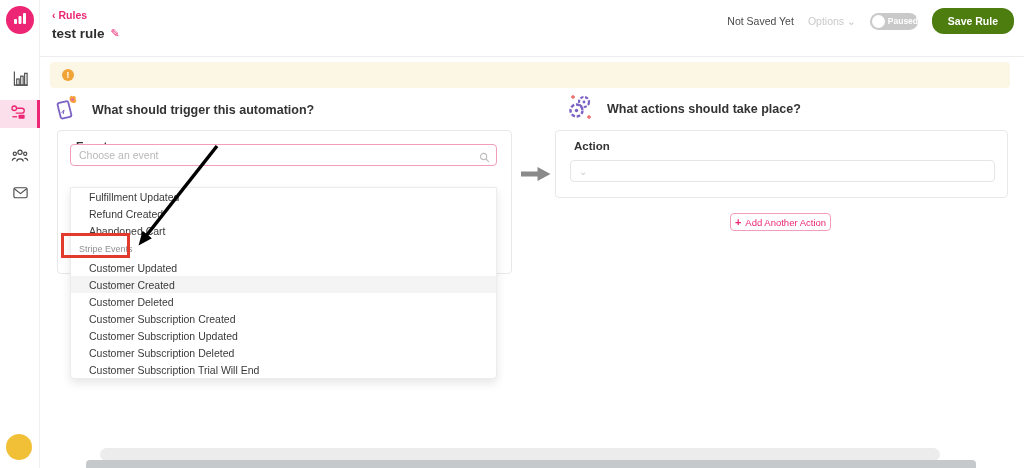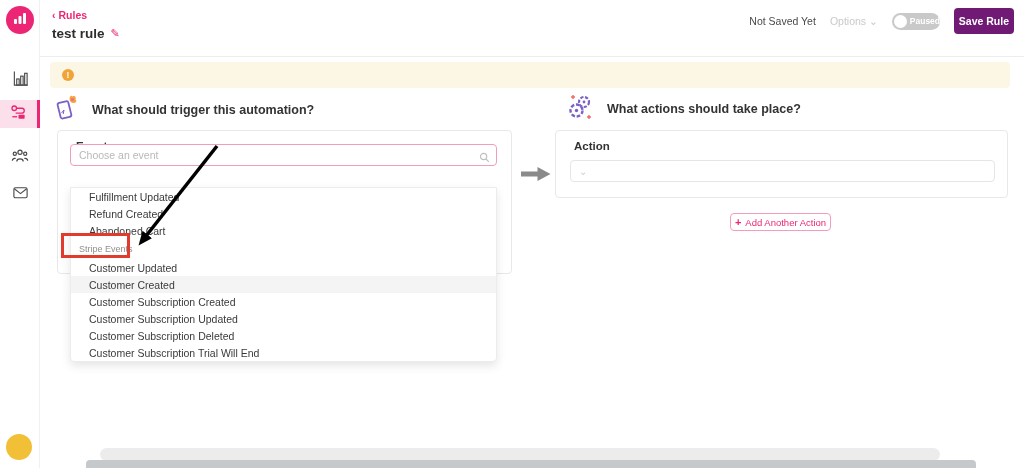--- a/index.html
+++ b/index.html
@@ -26,21 +26,21 @@
   .breadcrumb .chev { margin-right:3px; }
   .page-title-row { position:absolute; left:12px; top:26px; display:flex; align-items:center; gap:6px; }
   .page-title { font-size:13.5px; font-weight:bold; color:#2e2e2e; }
   .pencil { color:#EC2674; font-size:11px; cursor:pointer; }
   .header-right { position:absolute; right:10px; top:0; height:42px; display:flex; align-items:center; gap:14px; }
   .status-text { font-size:10.5px; color:#4a4a4a; }
   .options { font-size:10.5px; color:#c9c9c9; cursor:pointer; }
   .toggle { width:48px; height:17px; border-radius:9px; background:#c9c9c9; position:relative; display:flex; align-items:center; cursor:pointer; }
   .toggle-knob { position:absolute; left:2px; top:2px; width:13px; height:13px; background:#fff; border-radius:50%; }
   .toggle-label { margin-left:18px; font-size:8.5px; color:#fff; font-weight:bold; }
-  .save-btn { background:#701a75; color:#fff; font-size:10.5px; font-weight:bold; border:none; border-radius:4px; padding:7px 5px; cursor:pointer; }
+  .save-btn { background:#4d7c0f; color:#fff; font-size:10.5px; font-weight:bold; border:none; border-radius:12px; padding:7px 16px; cursor:pointer; }
 
   
   .banner { position:absolute; left:50px; top:62px; width:960px; height:26px; background:#FCF7E5; border-radius:4px; display:flex; align-items:center; padding-left:12px; gap:8px; z-index:2; }
   .warn-icon { width:12px; height:12px; border-radius:50%; background:#F0A437; color:#fff; font-size:8.5px; font-weight:bold; display:flex; align-items:center; justify-content:center; }
   .banner-text { font-size:10.5px; color:#5a5a5a; }
   .banner-text .link { color:#EC2674; cursor:pointer; }
 
   
   .sec-head { position:absolute; display:flex; align-items:center; gap:10px; z-index:2; }
   .sec-head.trigger { left:55px; top:93px; }
@@ -193,20 +193,21 @@
   </span>
 </div>
 
 <div class="dropdown">
   <div class="dd-row">Fulfillment Updated</div>
   <div class="dd-row">Refund Created</div>
   <div class="dd-row">Abandoned Cart</div>
   <div class="dd-group">Stripe Events</div>
   <div class="dd-row">Customer Updated</div>
   <div class="dd-row hl">Customer Created</div>
+  <div class="dd-row">Customer Deleted</div>
   <div class="dd-row">Customer Subscription Created</div>
   <div class="dd-row">Customer Subscription Updated</div>
   <div class="dd-row">Customer Subscription Deleted</div>
   <div class="dd-row">Customer Subscription Trial Will End</div>
 </div>
 
 <span class="flow-arrow">
   <svg width="30" height="14" viewBox="0 0 30 14">
       <path d="M0 4.5 h16.5 v-4.5 l13 7 -13 7 v-4.5 H0 z" fill="#8a8a8a"></path>
     </svg>

